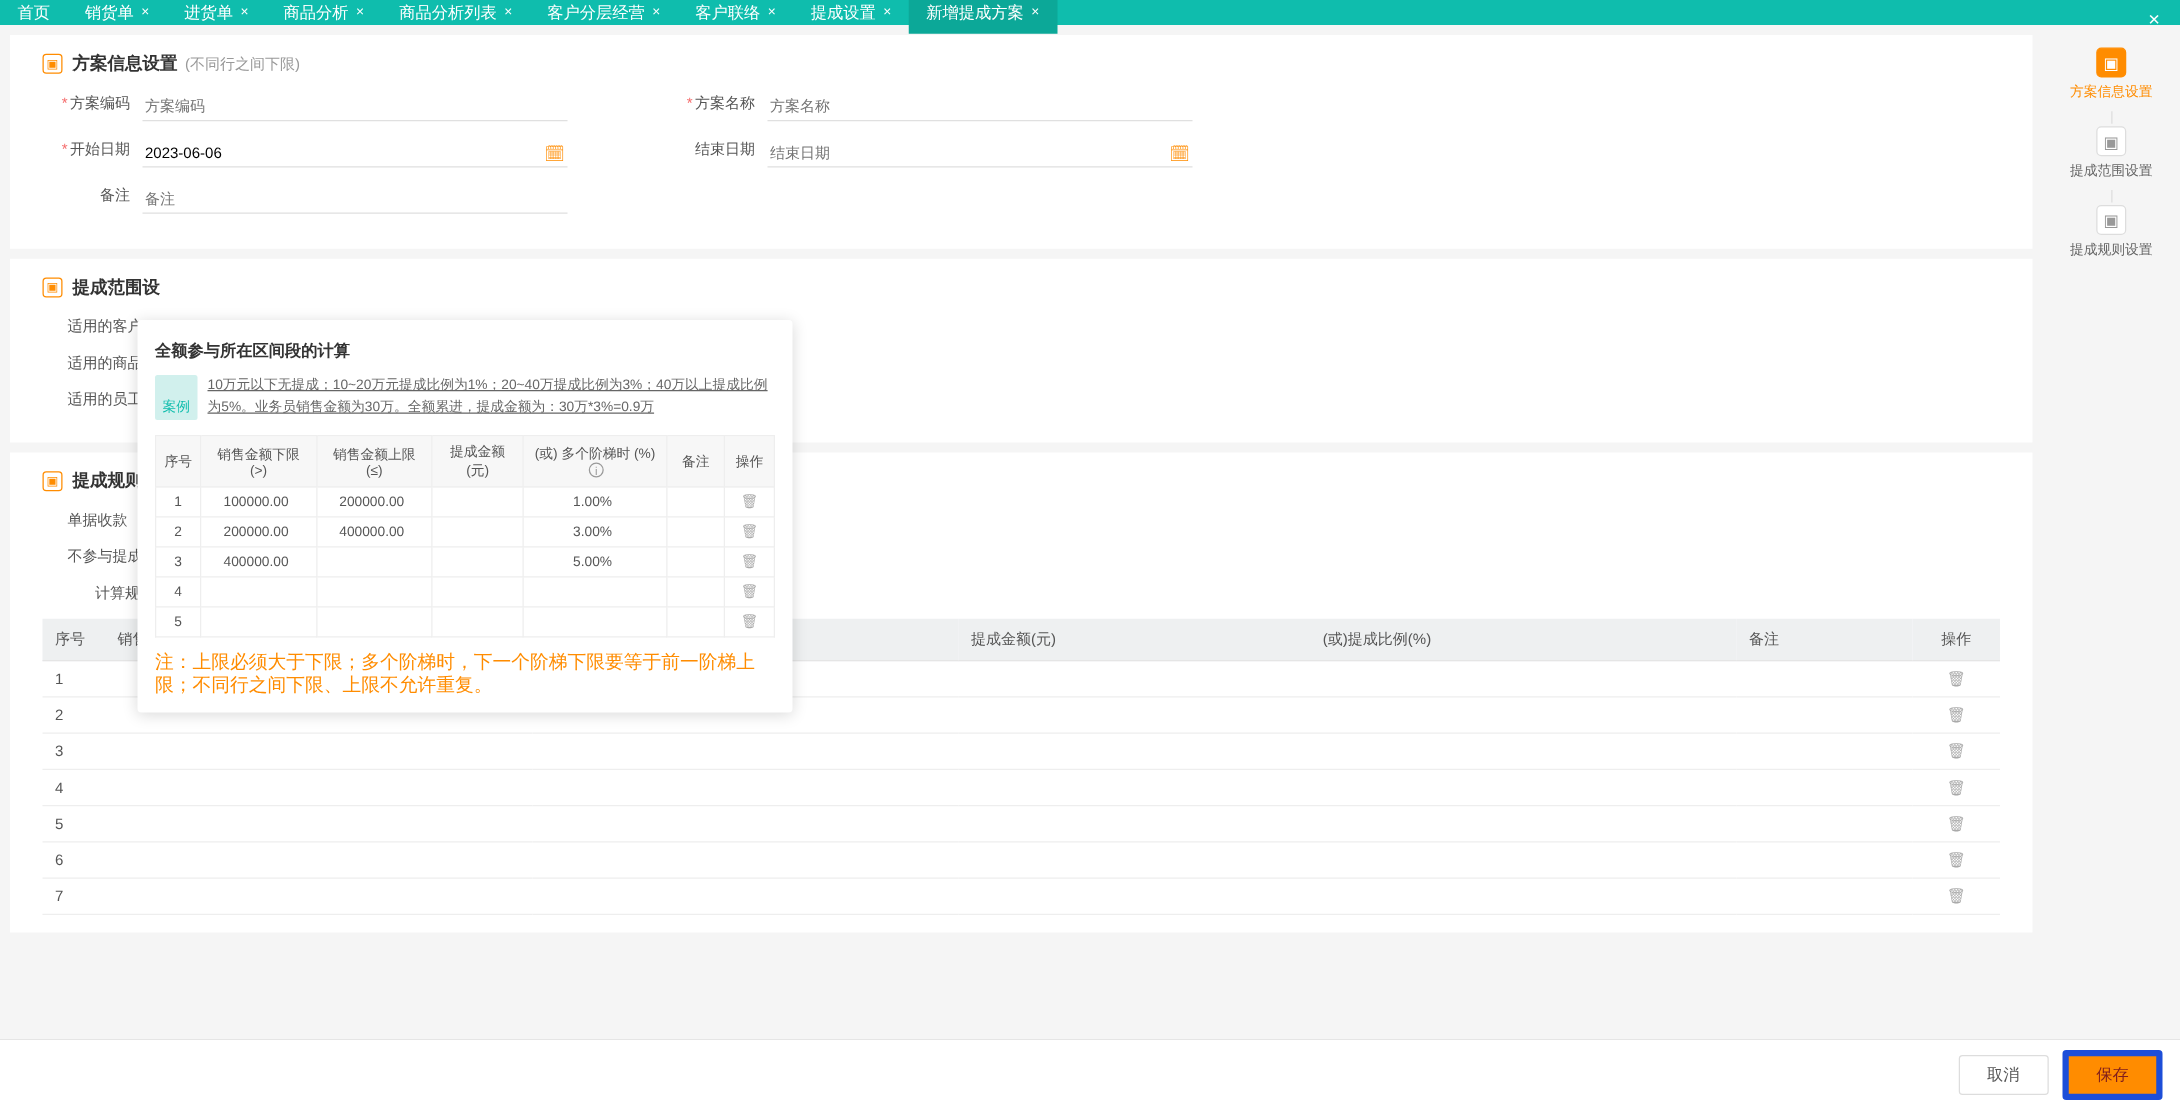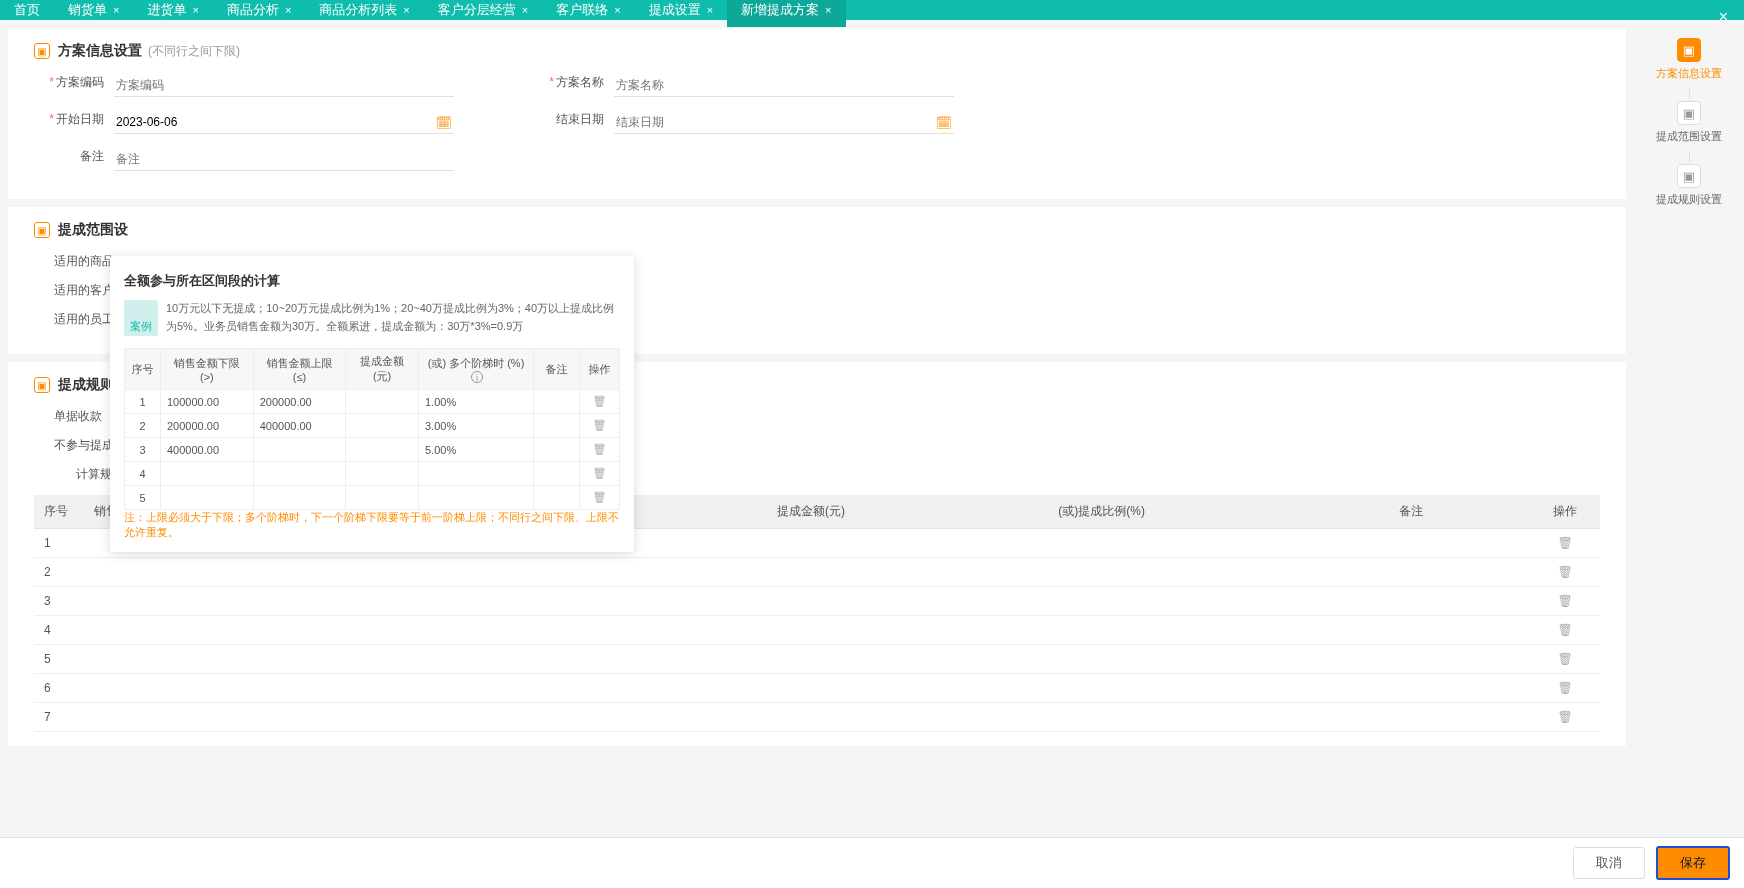--- a/index.html
+++ b/index.html
@@ -44,37 +44,37 @@
 .radio-dot { width: 13px; height: 13px; border: 1px solid #bbb; border-radius: 50%; margin-right: 5px; position: relative; }
 .radio-opt.checked .radio-dot { border-color: #ff8c00; }
 .radio-opt.checked .radio-dot::after { content: ''; position: absolute; left: 3px; top: 3px; width: 7px; height: 7px; background: #ff8c00; border-radius: 50%; }
 
 .info-icon { display:inline-block; width:12px; height:12px; border:1px solid #999; border-radius:50%; font-size:9px; line-height:12px; text-align:center; color:#999; margin-left:2px; }
 
 .tooltip-box { position: absolute; left: 110px; top: 256px; width: 524px; background: #fff; box-shadow: 0 2px 12px rgba(0,0,0,.15); border-radius: 3px; padding: 16px 14px 12px; z-index: 100; font-size: 12px; }
 .tt-title { font-weight: bold; margin-bottom: 10px; font-size: 13px; }
 .tt-case-row { display: flex; margin-bottom: 12px; line-height: 1.6; }
 .tt-case-tag { background: #d1f0ed; color: #0fbdad; padding: 18px 6px; border-radius: 2px; margin-right: 8px; height: 18px; flex-shrink: 0; font-size: 11px; }
-.tt-case-text { color: #666; font-size: 11px; }
+.tt-case-text { color: #666; font-size: 11px; text-decoration: underline; }
 .tt-table { width: 100%; border-collapse: collapse; font-size: 11px; }
 .tt-table th, .tt-table td { border: 1px solid #eee; padding: 5px 6px; text-align: center; color: #555; }
 .tt-table th { background: #f7f7f7; font-weight: normal; }
-.tt-table td.num { text-align: left; padding-right: 10px; }
-.tt-note { color: #ff8c00; font-size: 11px; }
+.tt-table td.num { text-align: center; padding-right: 10px; }
+.tt-note { color: #ff8c00; font-size: 15px; margin-top: 10px; }
 .del-icon { color: #aaa; cursor: pointer; }
 
 .main-table { width: 100%; border-collapse: collapse; font-size: 12px; margin-top: 6px; }
 .main-table th { background: #eef0f1; font-weight: normal; padding: 8px 10px; text-align: left; color: #555; border-bottom: 1px solid #e5e5e5; }
 .main-table th.center, .main-table td.center { text-align: center; }
 .main-table td { padding: 7px 10px; border-bottom: 1px solid #eee; color: #555; }
 
 .footer-bar { position: fixed; bottom: 0; left: 0; right: 0; background: #fff; border-top: 1px solid #e5e5e5; padding: 8px 14px; text-align: right; z-index: 50; }
 .btn { display: inline-block; padding: 6px 22px; font-size: 13px; border-radius: 3px; cursor: pointer; margin-left: 8px; }
 .btn-default { background: #fff; border: 1px solid #ddd; color: #555; }
-.btn-primary { background: #ff8c00; border: 2px solid #1d4ed8; color: #0f172a; }
+.btn-primary { background: #ff8c00; border: 5px solid #1d4ed8; color: #7f1d1d; }
 </style>
 </head>
 <body>
 
 <div class="tabs-bar">
   <div class="tab">
       <span>首页</span>
     </div>
   <div class="tab">
       <span>销货单</span>
@@ -152,22 +152,22 @@
           <input class="form-input" placeholder="备注" style="">
         </div>
       </div>
     </div>
 
     <div class="panel" style="position:relative;">
       <div class="panel-header">
         <span class="panel-icon">▣</span>
         <span class="panel-title">提成范围设</span>
       </div>
+      <div class="scope-row">适用的客户</div>
       <div class="scope-row">适用的商品</div>
-      <div class="scope-row">适用的客户</div>
       <div class="scope-row">适用的员工</div>
     </div>
 
     <div class="panel">
       <div class="panel-header">
         <span class="panel-icon">▣</span>
         <span class="panel-title">提成规则设</span>
       </div>
       <div class="scope-row">单据收款</div>
       <div class="scope-row">不参与提成</div>

